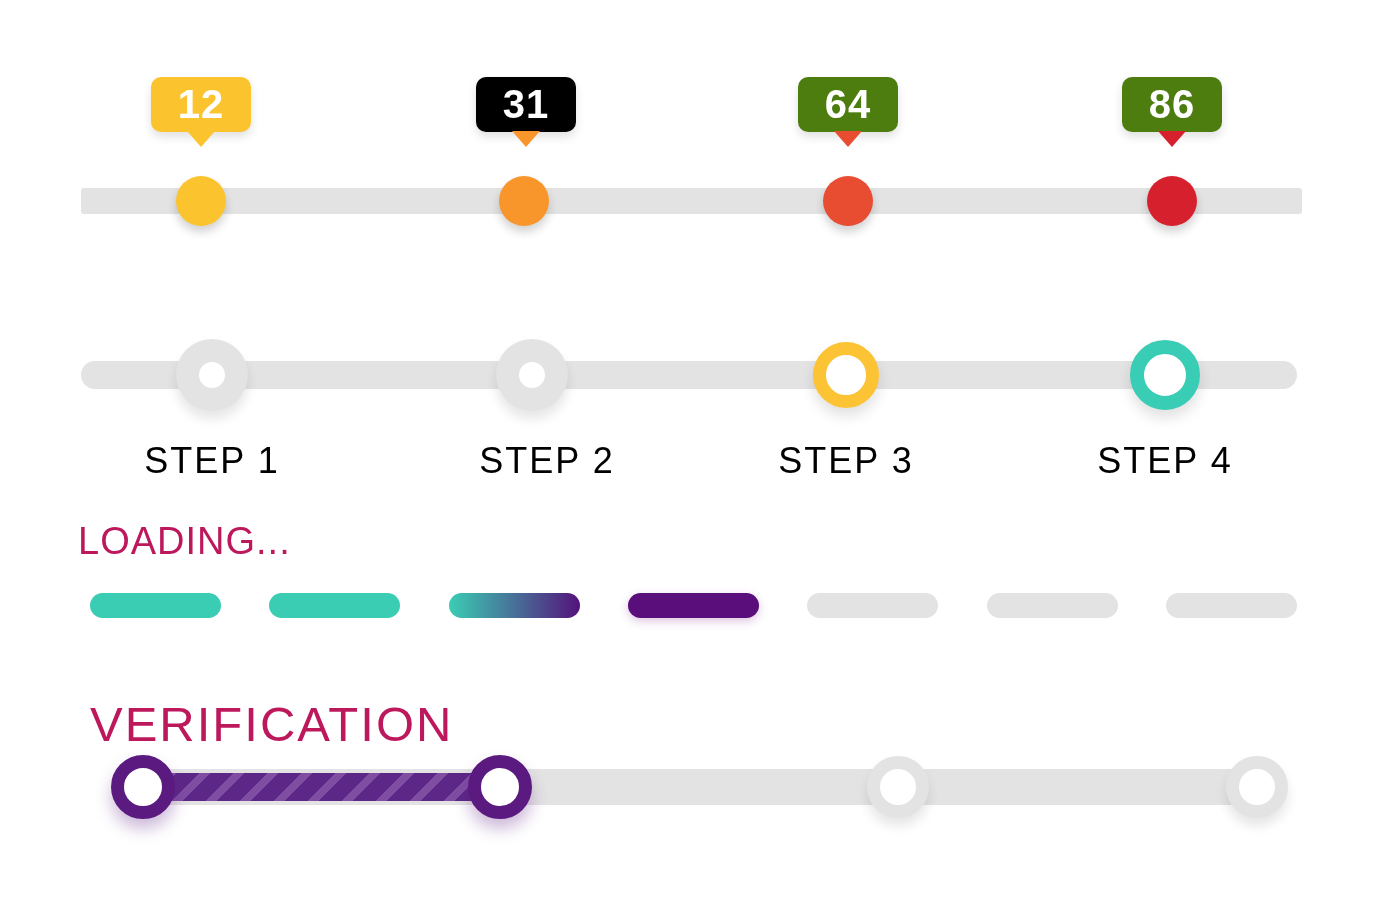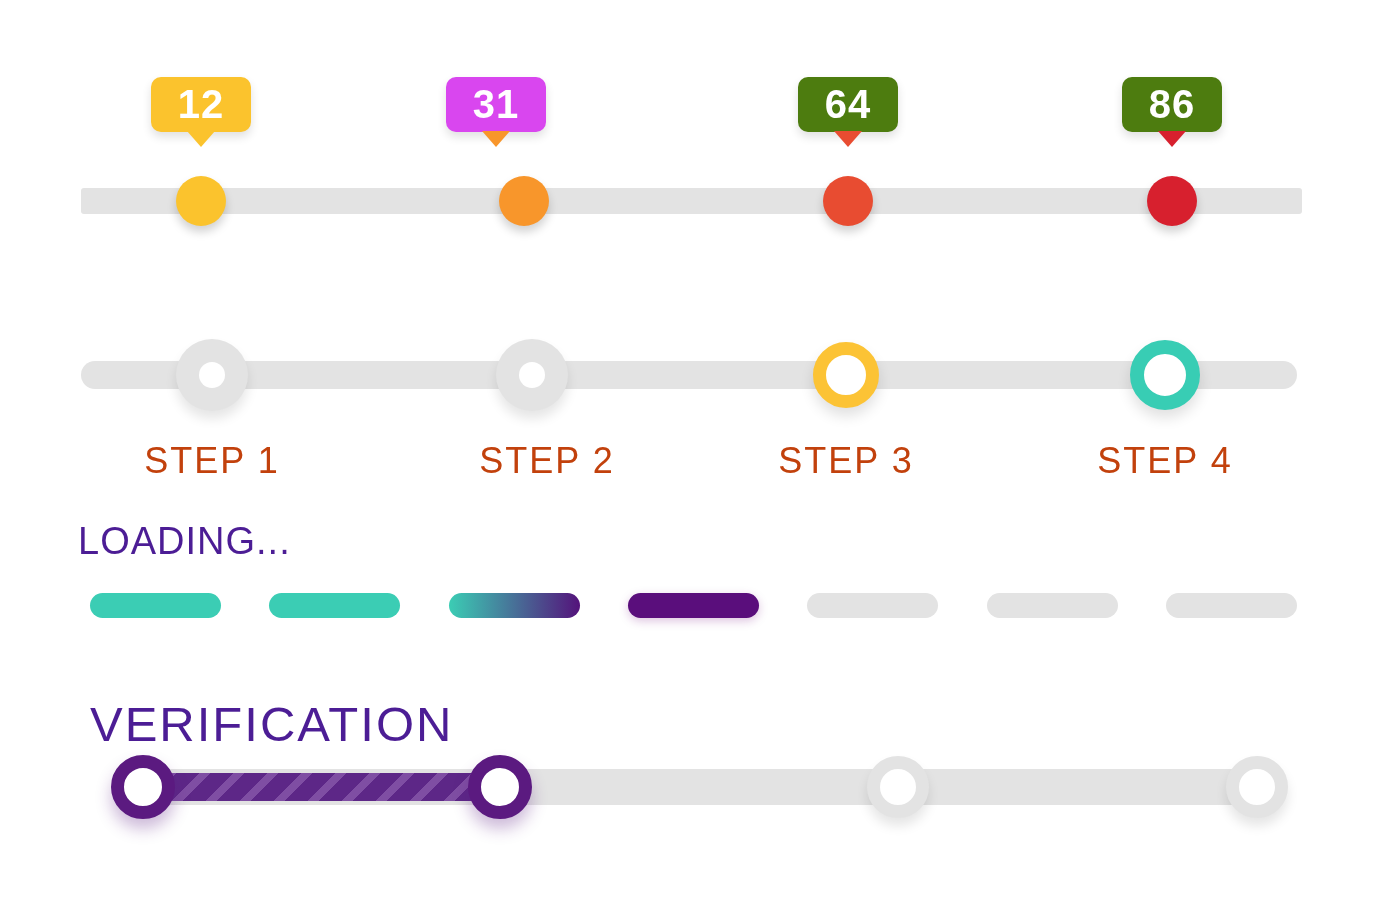--- a/index.html
+++ b/index.html
@@ -39,26 +39,26 @@
     position:absolute;left:23px;top:23px;width:26px;height:26px;border-radius:50%;background:#fff;
   }
   .ring{
     position:absolute;border-radius:50%;background:#fff;box-sizing:border-box;
     box-shadow:0 8px 14px rgba(0,0,0,.12);
   }
   .ring-yellow{width:66px;height:66px;border:13px solid #fcc335;top:342px;}
   .ring-teal{width:70px;height:70px;border:14px solid #38cdb4;top:340px;}
   .step-label{
     position:absolute;top:440px;width:240px;text-align:center;
-    font-size:36px;letter-spacing:2px;color:#c2410c;white-space:nowrap;
+    font-size:36px;letter-spacing:2px;color:#000000;white-space:nowrap;
   }
 
   
   .section-label{
-    position:absolute;font-size:38px;letter-spacing:1px;color:#4c1d95;white-space:nowrap;
+    position:absolute;font-size:38px;letter-spacing:1px;color:#be185d;white-space:nowrap;
   }
   .pill{
     position:absolute;top:593px;width:131px;height:25px;border-radius:13px;
   }
   .seg-gradient{background:linear-gradient(90deg,#3bcdb4 0%,#54137b 100%);}
   .seg-current{box-shadow:0 3px 10px rgba(120,20,130,.25);}
 
   
   .hatch{
     position:absolute;left:143px;top:773px;width:357px;height:28px;
@@ -83,21 +83,21 @@
 
   <div>
     <div class="track" style="left:81px;top:188px;width:1221px;height:26px;border-radius:3px;"></div>
 
     <div class="badge" style="left: 151px; background-color: rgb(251, 195, 45);">
       <span class="badge-text">12</span>
       <span class="badge-tail" style="border-top-color: rgb(251, 195, 45);"></span>
     </div>
     <div class="dot" style="left: 176px; background-color: rgb(251, 195, 45);"></div>
 
-    <div class="badge" style="left: 446px; background-color: #d946ef;">
+    <div class="badge" style="left: 476px; background-color: #000000;">
       <span class="badge-text">31</span>
       <span class="badge-tail" style="border-top-color: rgb(248, 150, 43);"></span>
     </div>
     <div class="dot" style="left: 499px; background-color: rgb(248, 150, 43);"></div>
 
     <div class="badge" style="left: 798px; background-color: #4d7c0f;">
       <span class="badge-text">64</span>
       <span class="badge-tail" style="border-top-color: rgb(232, 76, 49);"></span>
     </div>
     <div class="dot" style="left: 823px; background-color: rgb(232, 76, 49);"></div>

